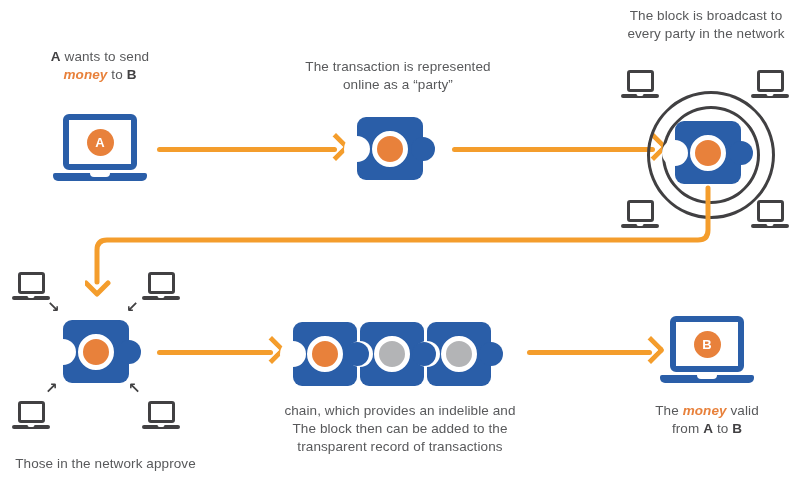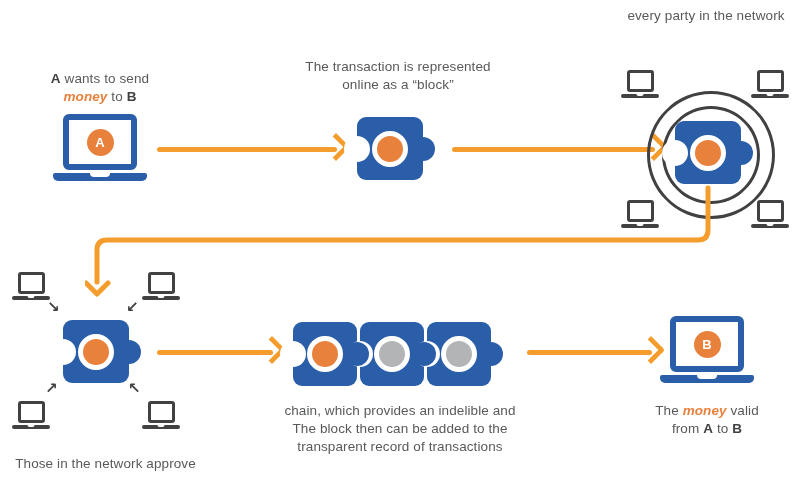--- a/index.html
+++ b/index.html
@@ -59,54 +59,55 @@
   
   .in-arrow{position:absolute;color:var(--dark);font-size:15px;font-weight:700;
     font-family:"DejaVu Sans",sans-serif;line-height:1;}
   .elbow{position:absolute;left:85px;top:184px;}
 </style>
 </head>
 <body>
 
 <div id="stage">
 
-  <div class="caption" style="left:10px;top:70px;width:180px;text-align:center;">
+  <div class="caption" style="left:10px;top:48px;width:180px;text-align:center;">
     <div><span class="seg-bold">A</span><span> wants to send</span></div>
     <div><span class="seg-orange">money</span><span> to </span><span class="seg-bold">B</span></div>
   </div>
 
   <div class="laptop-blue" style="left:53px;top:114px;">
     <div class="lscreen">
       <div class="badge">A</div>
     </div>
     <div class="lbase"></div>
   </div>
 
   <div class="harrow" style="left:157px;top:134px;width:192px;">
     <div class="shaft"></div>
     <div class="hhead"></div>
   </div>
 
   <div class="caption" style="left:278px;top:58px;width:240px;">
     <div><span>The transaction is represented</span></div>
-    <div><span>online as a “block”</span></div>
+    <div><span>online as a “party”</span></div>
   </div>
 
   <div class="pblock" style="left:357px;top:117px;">
     <div class="bump"></div>
     <div class="notch"></div>
     <div class="core"></div>
   </div>
 
   <div class="harrow" style="left:452px;top:134px;width:215px;">
     <div class="shaft"></div>
     <div class="hhead"></div>
   </div>
 
   <div class="caption" style="left:612px;top:7px;width:188px;">
+    <div><span>The block is broadcast to</span></div>
     <div><span>every party in the network</span></div>
   </div>
 
   <div class="laptop-gray" style="left:621px;top:70px;">
       <div class="gscreen"></div>
       <div class="gbase"></div>
     </div>
   <div class="laptop-gray" style="left:751px;top:70px;">
       <div class="gscreen"></div>
       <div class="gbase"></div>

